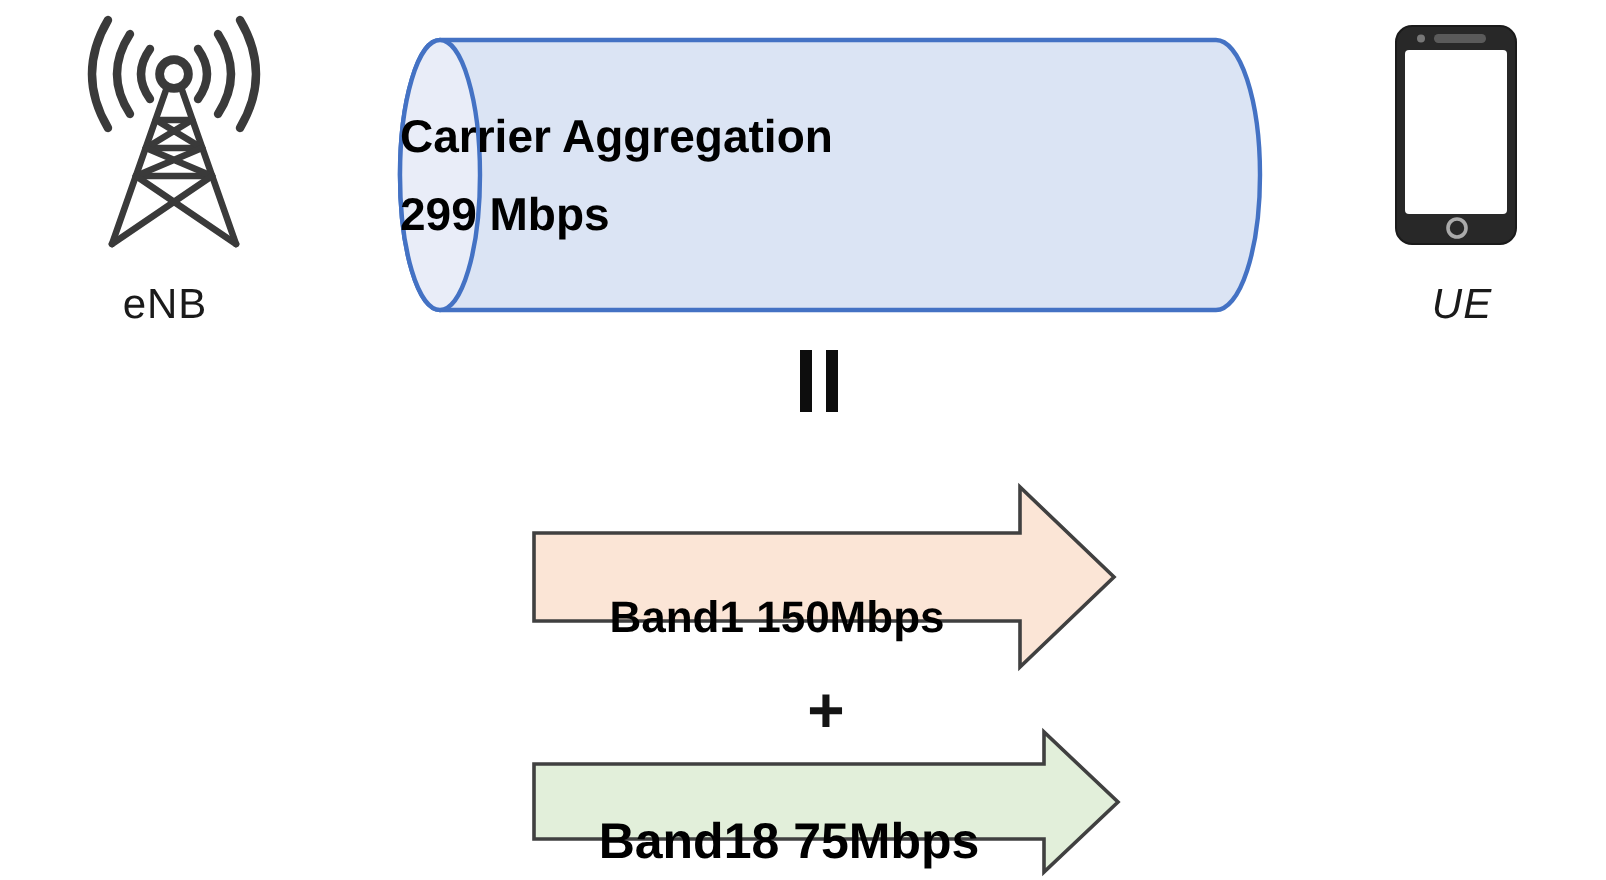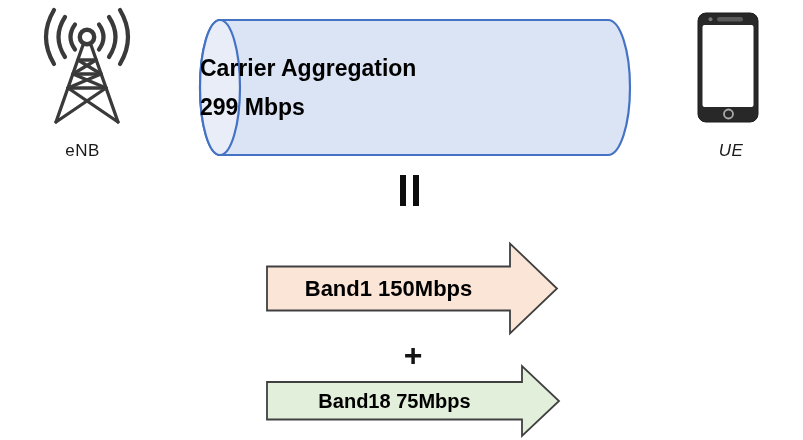--- a/index.html
+++ b/index.html
@@ -11,21 +11,21 @@
     overflow: hidden;
     font-family: "Liberation Sans", sans-serif;
     color: #000000;
   }
   .abs { position: absolute; }
 
   
   .node-label {
     position: absolute;
     text-align: center;
-    font-size: 17px;
+    font-size: 21px;
     font-weight: 400;
     color: #1a1a1a;
     letter-spacing: 0.5px;
   }
 
   
   #pipe-text {
     position: absolute;
     left: 200px; top: 20px;
     width: 430px; height: 135px;
@@ -60,23 +60,24 @@
   
   .arrow-label {
     position: absolute;
     display: flex;
     align-items: center;
     justify-content: center;
     font-weight: 700;
     color: #000000;
     white-space: nowrap;
     pointer-events: none;
+    margin-top: 20px;
   }
   #band1-label { left: 267px; top: 266px; width: 243px; height: 45px; font-size: 22px; }
-  #band18-label { left: 267px; top: 382px; width: 255px; height: 38px; font-size: 20px; }
+  #band18-label { left: 267px; top: 382px; width: 255px; height: 38px; font-size: 25px; }
 
   #plus {
     position: absolute;
     left: 393px; top: 337px;
     width: 40px; height: 36px;
     display: flex;
     align-items: center;
     justify-content: center;
     font-size: 32px;
     font-weight: 700;

